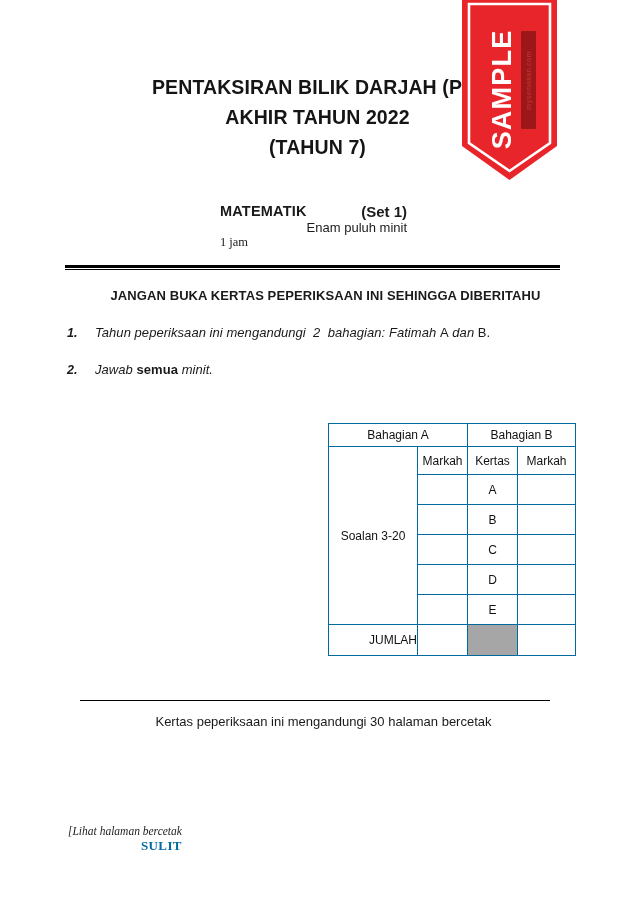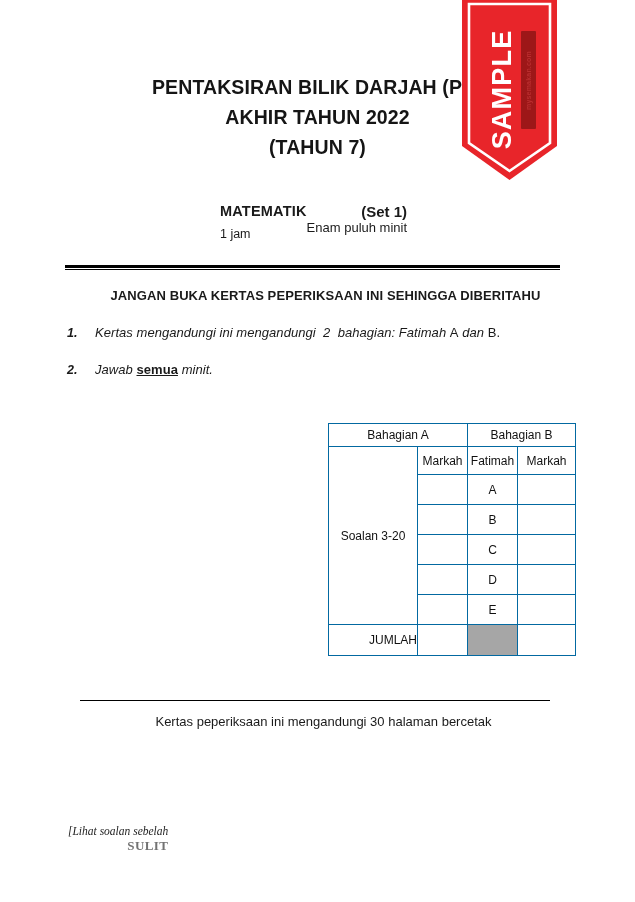--- a/index.html
+++ b/index.html
@@ -111,21 +111,22 @@
     justify-content: center;
     align-items: flex-start;
   }
   .subject-left .subj-name {
     font-size: 14.5px;
     font-weight: bold;
     letter-spacing: .2px;
   }
   .subject-left .subj-dur {
     font-size: 12.5px;
-    margin-top: 8px;
+    margin-top: 16px;
+    font-family: Liberation Serif, serif;
   }
   .subject-right {
     text-align: right;
   }
   .subject-right .set-label {
     font-size: 15px;
     font-weight: bold;
   }
   .subject-right .dur-words {
     font-size: 13px;
@@ -172,21 +173,21 @@
     flex: 0 0 28px;
     font-size: 12.5px;
     font-weight: bold;
     font-style: italic;
   }
   .instr-text {
     font-size: 13px;
     font-style: italic;
     letter-spacing: .05px;
   }
-  .instr-text b { font-weight: bold; font-style: normal; text-decoration: underline; }
+  .instr-text b { font-weight: bold; font-style: normal; }
   .instr-text .up { font-style: normal; }
 
   
   .marks-table {
     position: absolute;
     left: 328px;
     top: 423px;
     border-collapse: collapse;
     table-layout: fixed;
   }
@@ -258,21 +259,21 @@
     font-size: 11.5px;
     font-style: italic;
     line-height: 14px;
     color: #222;
   }
   .footer-right .sulit {
     font-size: 13px;
     font-weight: bold;
     letter-spacing: .4px;
     line-height: 15px;
-    color: #737373;
+    color: #0369a1;
   }
 </style>
 </head>
 <body>
 
 <div class="page">
 
   <div class="title-block">
     <div class="title-line title-line-1">PENTAKSIRAN BILIK DARJAH (PBD)</div>
     <div class="title-line">AKHIR TAHUN 2022</div>
@@ -303,21 +304,21 @@
     </div>
   </div>
 
   <div class="rule-double"></div>
 
   <div class="warning">JANGAN BUKA KERTAS PEPERIKSAAN INI SEHINGGA DIBERITAHU</div>
 
   <div class="instructions">
     <div class="instr-item">
       <div class="instr-num">1.</div>
-      <div class="instr-text"><span>Kertas mengandungi ini mengandungi</span>&nbsp; <span>2</span>&nbsp; <span>bahagian: Fatimah</span> <span class="up">A</span> <span>dan</span> <span class="up">B.</span></div>
+      <div class="instr-text"><span>Tahun peperiksaan ini mengandungi</span>&nbsp; <span>2</span>&nbsp; <span>bahagian: Fatimah</span> <span class="up">A</span> <span>dan</span> <span class="up">B.</span></div>
     </div>
     <div class="instr-item">
       <div class="instr-num">2.</div>
       <div class="instr-text"><span>Jawab</span> <b>semua</b> <span>minit.</span></div>
     </div>
   </div>
 
   <table class="marks-table">
     <colgroup>
       <col class="col-a">
@@ -326,21 +327,21 @@
         <col class="col-bm">
     </colgroup>
     <tbody>
       <tr class="row-head">
         <td colspan="2">Bahagian A</td>
         <td colspan="2">Bahagian B</td>
       </tr>
       <tr class="row-sub">
         <td rowspan="6" class="cell-soalan-span">Soalan 3-20</td>
         <td>Markah</td>
-        <td>Fatimah</td>
+        <td>Kertas</td>
         <td>Markah</td>
       </tr>
       <tr class="row-item">
         <td></td>
         <td>A</td>
         <td></td>
       </tr>
       <tr class="row-item">
         <td></td>
         <td>B</td>
@@ -368,18 +369,18 @@
         <td></td>
       </tr>
     </tbody>
   </table>
 
   <div class="rule-thin"></div>
   <div class="pagecount">Kertas peperiksaan ini mengandungi 30 halaman bercetak</div>
 
   <div class="footer">
     <div class="footer-right">
-      <div class="see-next">[Lihat soalan sebelah</div>
+      <div class="see-next">[Lihat halaman bercetak</div>
       <div class="sulit">SULIT</div>
     </div>
   </div>
 
 </div>
 
 </body></html>

